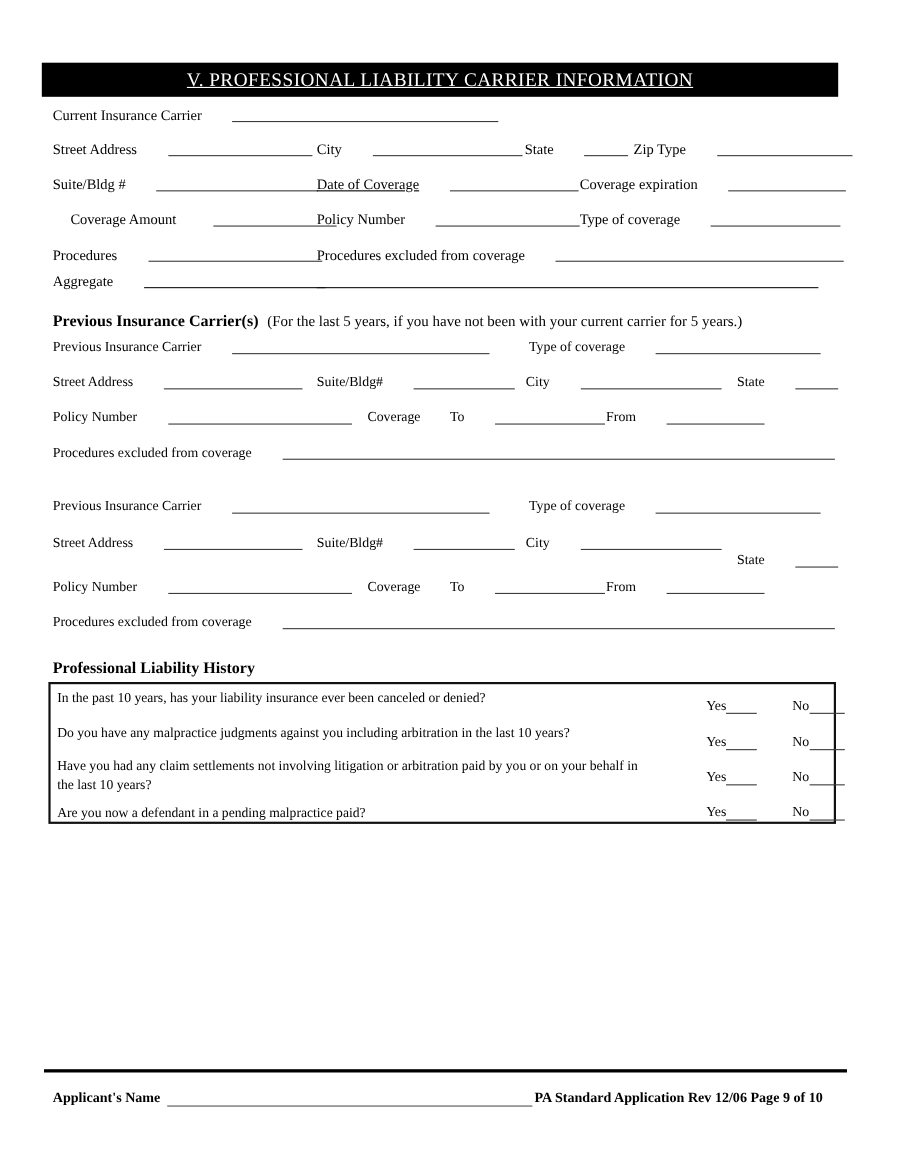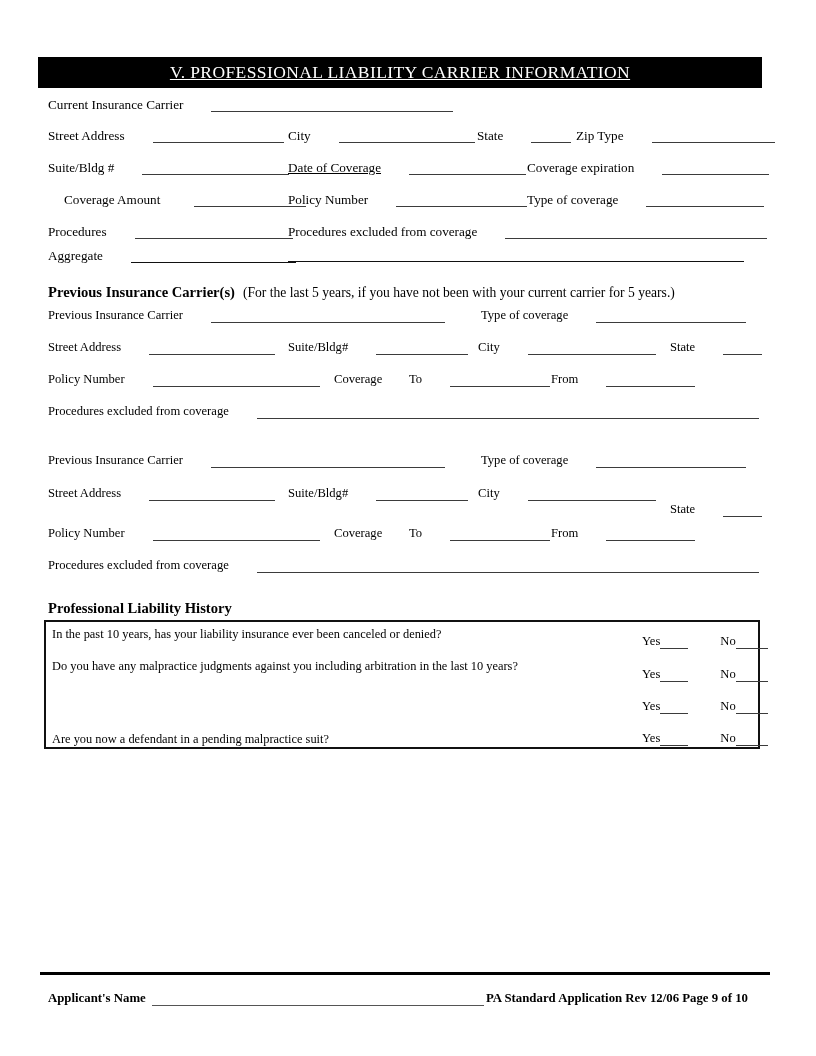--- a/index.html
+++ b/index.html
@@ -42,21 +42,21 @@
     font-family: "Liberation Serif", "DejaVu Serif", serif;
     font-weight: 400;
     white-space: nowrap;
     text-decoration: underline;
   }
 
   
   .row {
     position: absolute;
     display: flex;
-    align-items: flex-end;
+    align-items: flex-start;
     white-space: nowrap;
     gap: 28px;
   }
   .lbl {
     font-size: 13.2px;
     line-height: 15px;
     font-family: "Liberation Serif", "DejaVu Serif", serif;
   }
   .lbl.sm { font-size: 12.6px; }
   .rule {
@@ -346,32 +346,33 @@
       <span class="yes">
         <span>Yes</span>
         <span class="rule" style="width:28px;"></span>
       </span>
       <span class="no" style="margin-left:32px;">
         <span>No</span>
         <span class="rule" style="width:32px;"></span>
       </span>
     </div>
 
+    <div class="hist-q" style="top:66px;">Have you had any claim settlements not involving litigation or arbitration paid by you or on your behalf in the last 10 years?</div>
     <div class="hist-ans" style="left:560px; top:77px;">
       <span class="yes">
         <span>Yes</span>
         <span class="rule" style="width:28px;"></span>
       </span>
       <span class="no" style="margin-left:32px;">
         <span>No</span>
         <span class="rule" style="width:32px;"></span>
       </span>
     </div>
 
-    <div class="hist-q" style="top:109px;">Are you now a defendant in a pending malpractice suit?</div>
+    <div class="hist-q" style="top:109px;">Are you now a defendant in a pending malpractice paid?</div>
     <div class="hist-ans" style="left:560px; top:109px;">
       <span class="yes">
         <span>Yes</span>
         <span class="rule" style="width:28px;"></span>
       </span>
       <span class="no" style="margin-left:32px;">
         <span>No</span>
         <span class="rule" style="width:32px;"></span>
       </span>
     </div>

